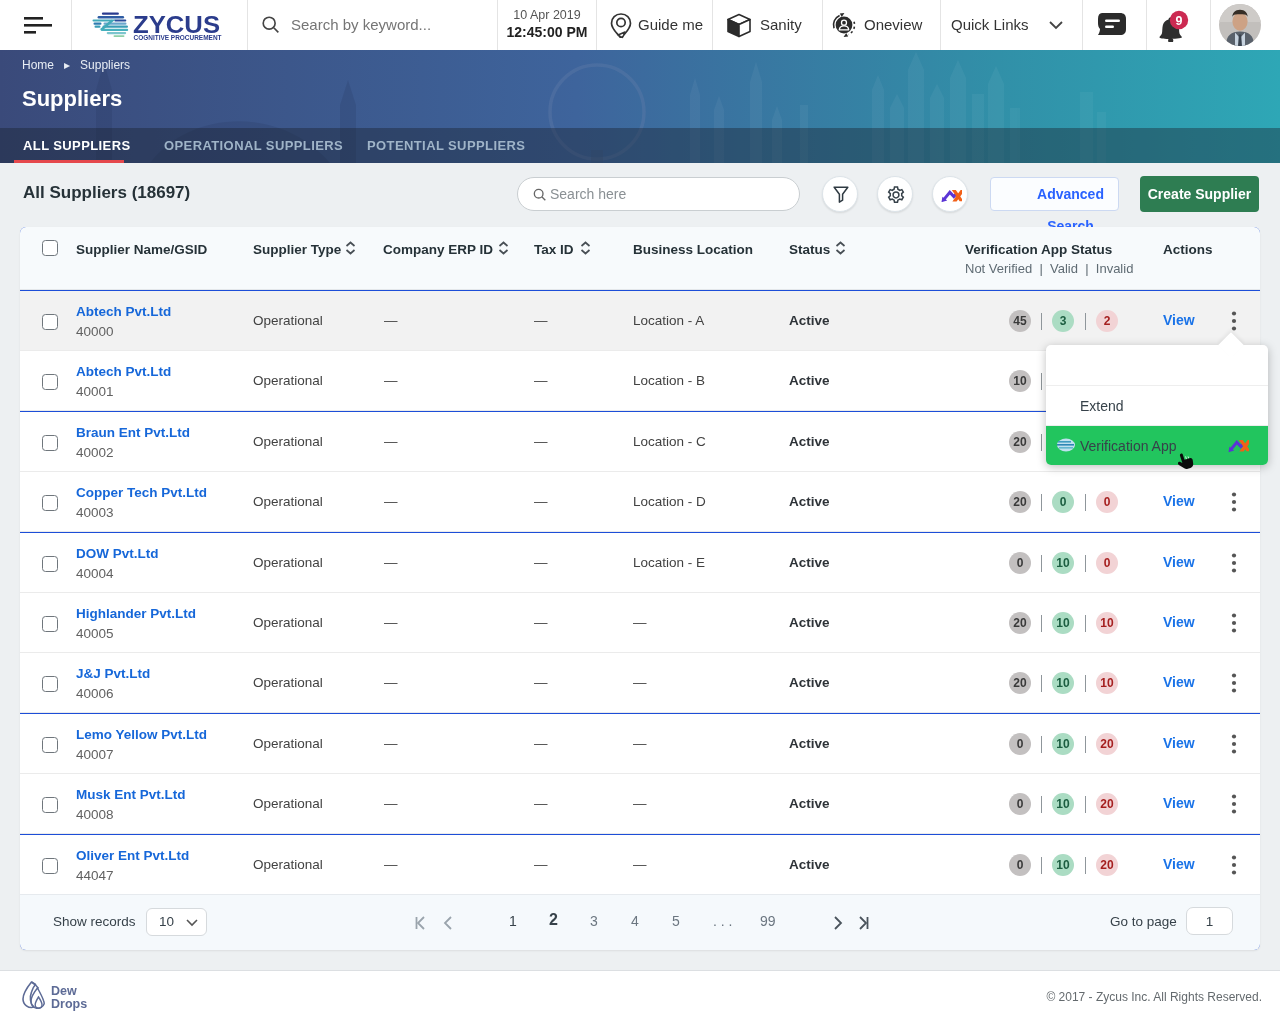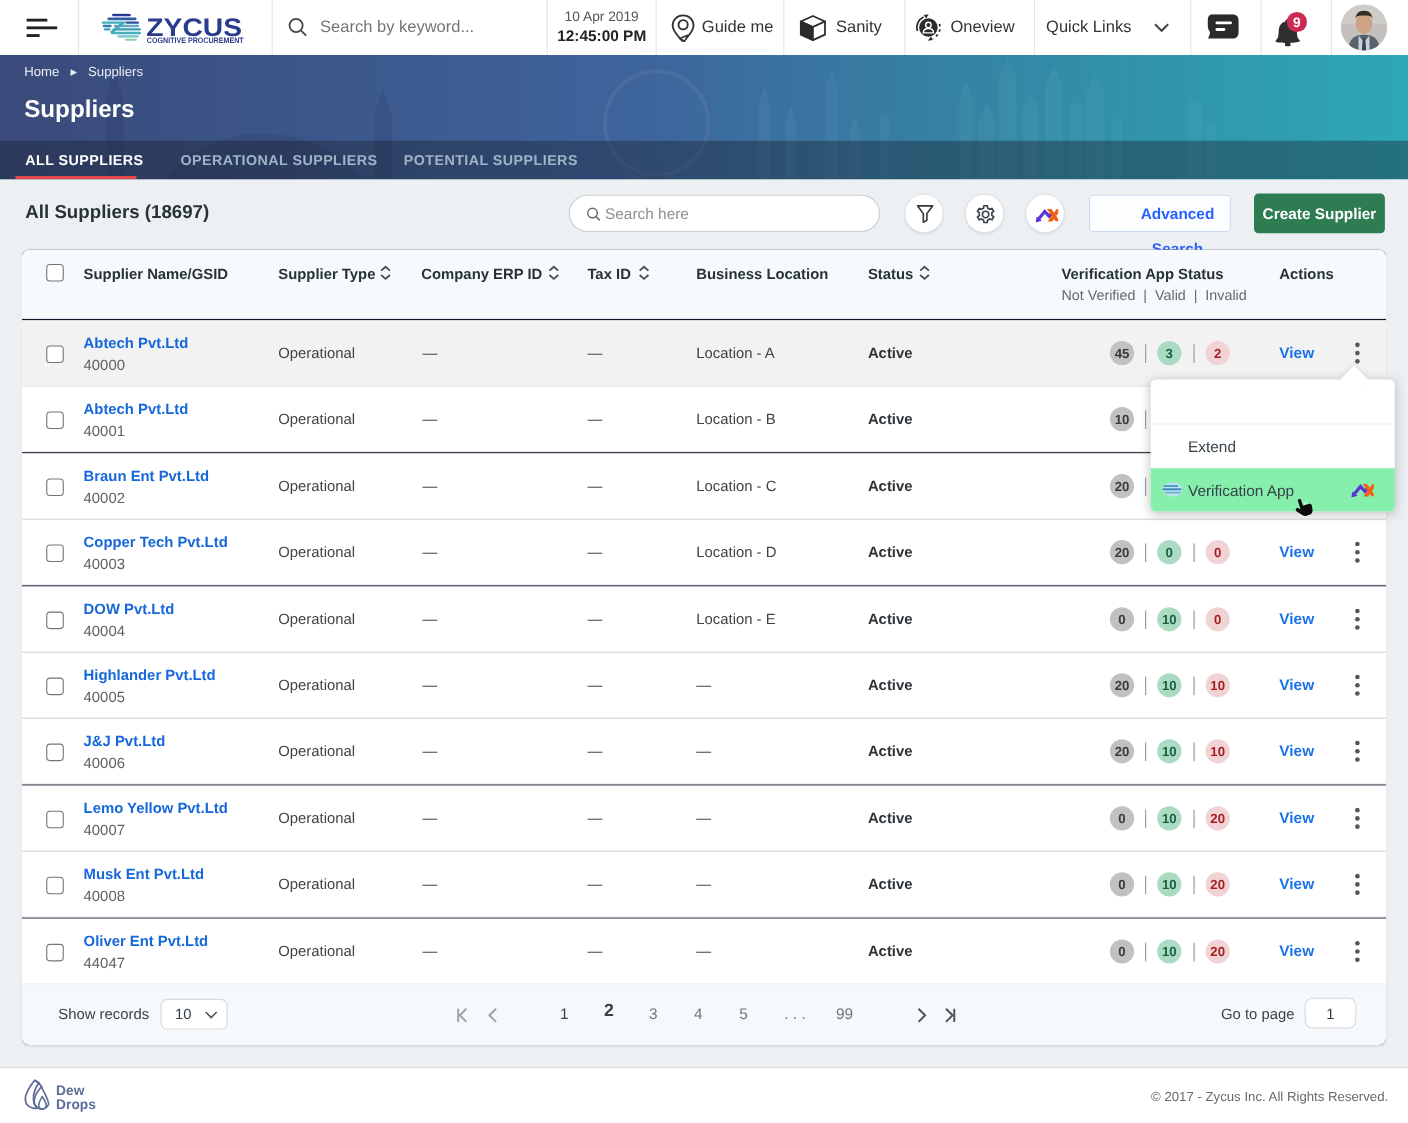--- a/index.html
+++ b/index.html
@@ -22,21 +22,21 @@
 #crumb { position:absolute; top:8px; left:22px; color:#e8edf4; font-size:12px; }
 #ptitle { position:absolute; top:36px; left:22px; color:#fff; font-size:22px; font-weight:bold; }
 #allsup { position:absolute; left:23px; top:183px; font-size:17px; font-weight:bold; color:#263238; }
 #searchbox { position:absolute; left:517px; top:177px; width:283px; height:34px; background:#fff; border:1px solid #c9ced1; border-radius:17px; }
 #searchbox span { position:absolute; left:32px; top:8px; color:#8a9094; font-size:14px; }
 .circbtn { position:absolute; top:176px; width:36px; height:36px; background:#fff; border:1px solid #dde4e9; border-radius:50%; box-shadow:0 1px 2px rgba(0,0,0,0.10); box-sizing:border-box; }
 #advsearch { position:absolute; left:990px; top:177px; width:129px; height:34px; background:#fbfdff; border:1px solid #ccd9f2; border-radius:4px; color:#2962ff; font-size:14px; font-weight:bold; text-align:center; line-height:32px;padding-left:32px; }
 #createsup { position:absolute; left:1140px; top:176px; width:119px; height:36px; background:#2e7d52; border-radius:4px; color:#fff; font-size:14px; font-weight:bold; text-align:center; line-height:36px; }
 
 
-#card { position:absolute; top:227px; left:20px; width:1240px; height:723px; background:#0f172a; border-radius:6px; box-shadow:0 1px 2px rgba(0,0,0,0.08);padding-left:28px; }
+#card { position:absolute; top:227px; left:20px; width:1240px; height:723px; background:#1d4ed8; border-radius:6px; box-shadow:0 1px 2px rgba(0,0,0,0.08);padding-left:28px; }
 #thead { position:absolute; top:0; left:0; width:1240px; height:63px; background:#f7fafc; border-radius:6px 6px 0 0; border-bottom:1px solid #e4e7ea; }
 .th { position:absolute; font-size:13.5px; font-weight:bold; color:#263238; top:15px; }
 .th2 { position:absolute; font-size:13px; color:#5f6b73; top:34px; }
 .row { position:absolute; left:0; width:1240px; height:60px; border-bottom:1px solid #ebebeb; background:#fff; }
 .row.hl { background:#f2f2f2; }
 .cell { position:absolute; font-size:13.5px; color:#424242; }
 .sname { position:absolute; top:13px; font-size:13.5px; font-weight:bold; color:#1667d9; }
 .sid { position:absolute; top:33px; font-size:13.5px; color:#616161; }
 .cb { position:absolute; left:22px; top:23px; width:16px; height:16px; border:1.8px solid #6f767c; border-radius:3.5px; background:#fff; }
 .badge { position:absolute; top:19px; width:22px; height:22px; border-radius:50%; text-align:center; line-height:22px; font-size:12px; font-weight:bold; }
@@ -504,21 +504,21 @@
     <path d="M10.5 3 C10.5 3 2 13.5 2 20 A8.5 8.5 0 0 0 13 28.1 C9 25 8.5 18 10.5 13 C11.5 10 13 7 14.5 5.5 C12.5 4 10.5 3 10.5 3 Z" fill="none" stroke="#5d6b96" stroke-width="1.6" stroke-linejoin="round"></path>
     <path d="M10.5 3 C13 4.5 16 7 17.5 9.5" fill="none" stroke="#5d6b96" stroke-width="1.6"></path>
     <path d="M16.5 9 C16.5 9 10 17 10 22.3 A6.8 6.8 0 0 0 23.2 24.8 C23.2 24 23 22.8 22.5 21.5 C21.2 17.5 16.5 9 16.5 9 Z" fill="none" stroke="#5d6b96" stroke-width="1.5"></path>
     <path d="M17.5 18 C17.5 18 14.2 23.2 14.2 25.8 A3.4 3.4 0 0 0 21 25.8 C21 23.2 17.5 18 17.5 18 Z" fill="none" stroke="#5d6b96" stroke-width="1.4"></path>
     <text x="30" y="16" font-family="Liberation Sans" font-size="12.5" font-weight="bold" fill="#5d6b96">Dew</text>
     <text x="30" y="29" font-family="Liberation Sans" font-size="12.5" font-weight="bold" fill="#5d6b96">Drops</text>
   </svg>
 
   <div id="dropdown">
     <div class="ditem" style="top:40px;border-top:1px solid #eee"><span>Extend</span></div>
-    <div class="ditem" style="top:80px;border-top:1px solid #eee;background:#86efac;border-radius:0 0 5px 5px"><span style="margin-left:34px">Verification App</span></div>
+    <div class="ditem" style="top:80px;border-top:1px solid #eee;background:#22c55e;border-radius:0 0 5px 5px"><span style="margin-left:34px">Verification App</span></div>
     <svg class="abs" style="left:10px;top:87px" width="20" height="26" viewBox="0 0 20 14">
       <ellipse cx="10" cy="7" rx="9" ry="6.5" fill="#bfe0ee"></ellipse>
       <rect x="2" y="3" width="13" height="1.6" fill="#3f9cc0"></rect>
       <rect x="1" y="6" width="17" height="1.6" fill="#2e86b5"></rect>
       <rect x="3" y="9" width="14" height="1.6" fill="#63b6cf"></rect>
     </svg>
     <svg class="abs" style="left:182px;top:88px" width="21" height="24" viewBox="0 0 21 14">
       <path d="M0.5 14.2 L1.4 8.8 L6.2 12.6 Z" fill="#5b35d5"></path>
       <path d="M2.8 11.6 L8.8 4.2 L12.8 8.6 L15 6.2" fill="none" stroke="#5b35d5" stroke-width="3"></path>
       <path d="M10.8 2 L14.8 2 L22.6 13.2 L18.6 13.2 Z" fill="#f26018"></path>

